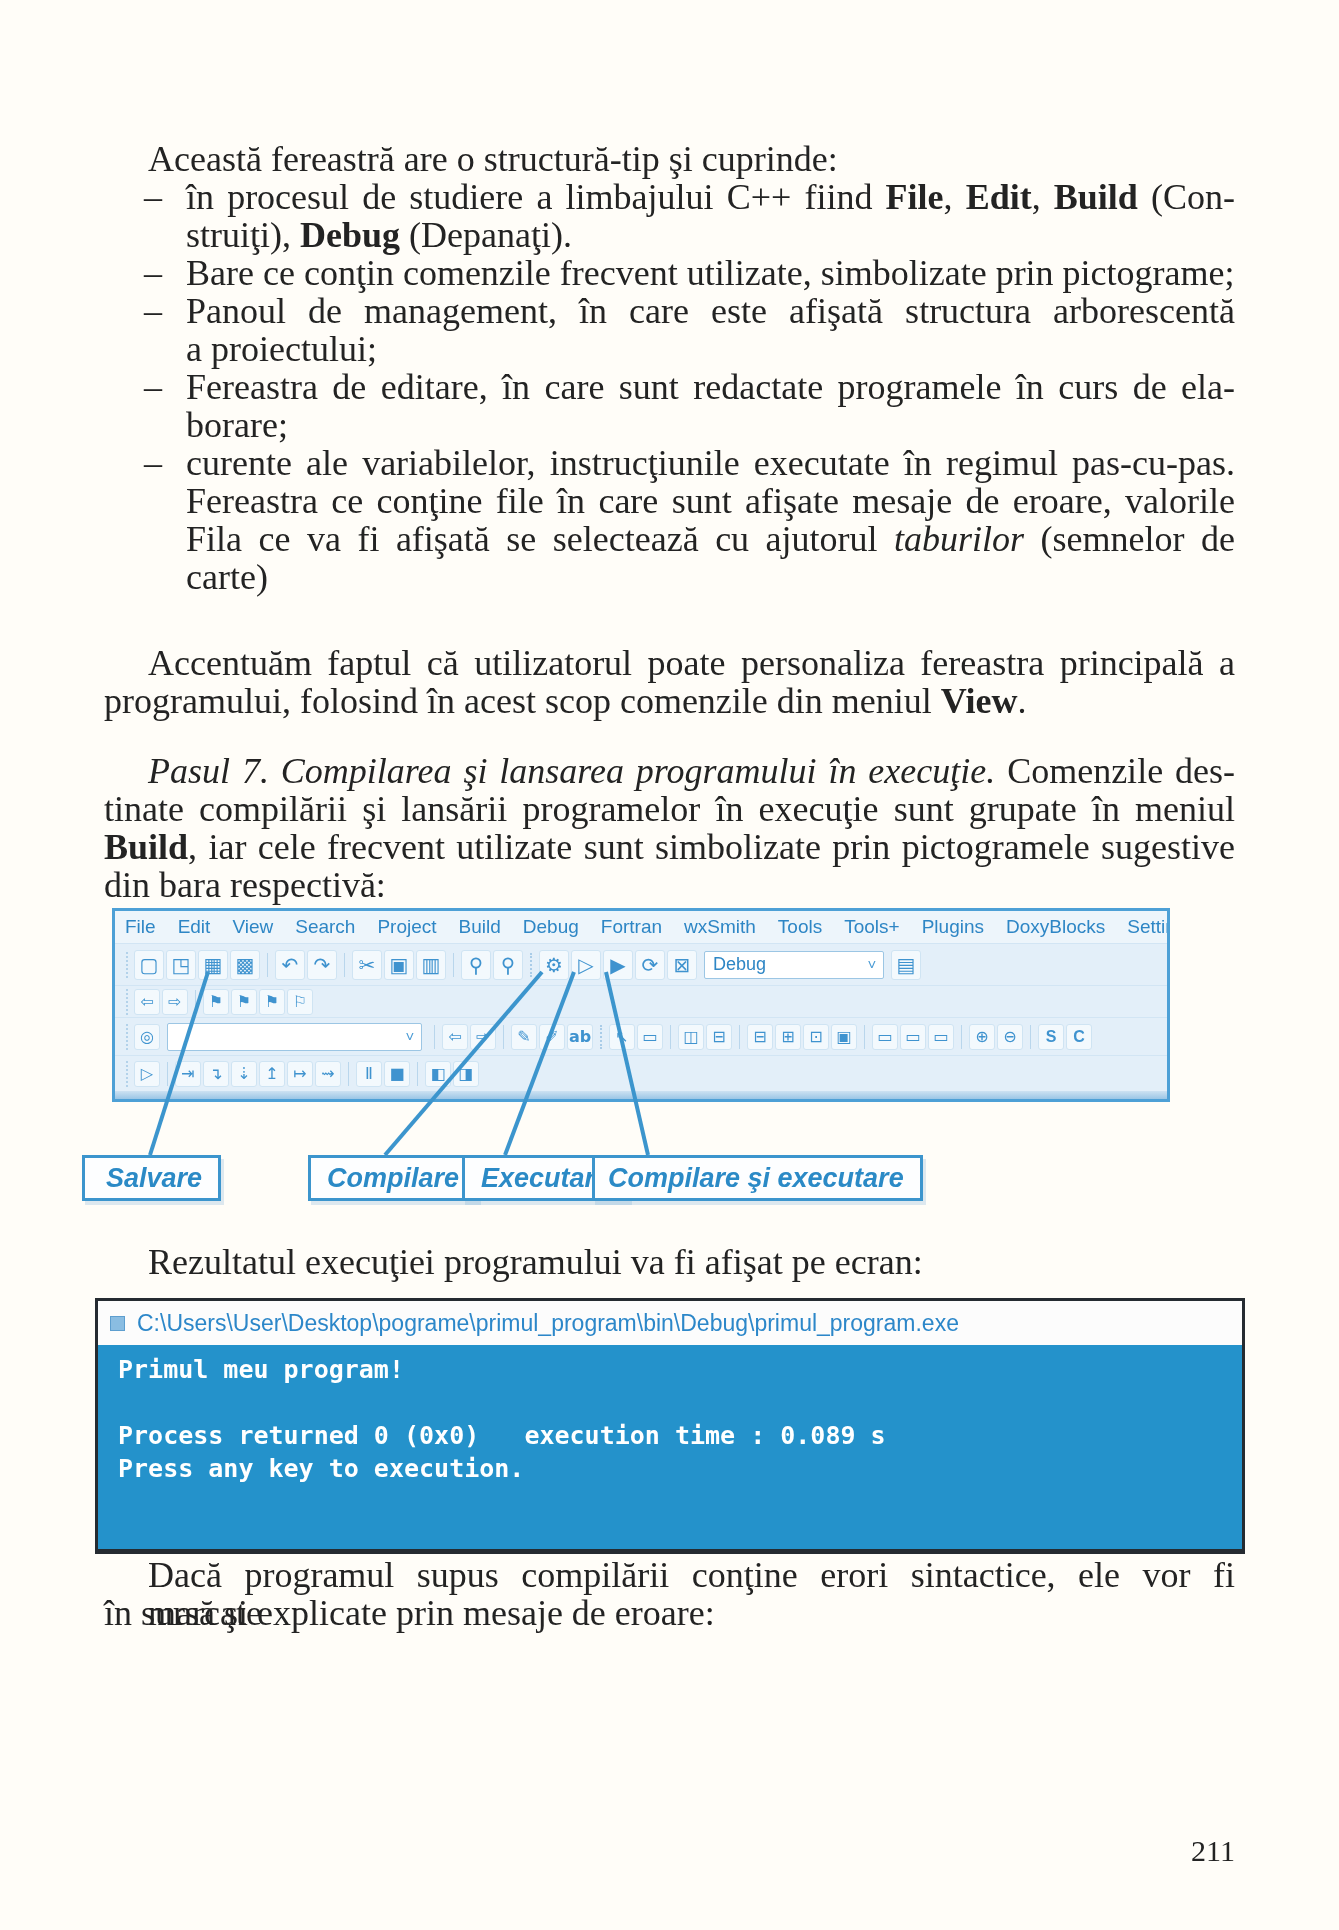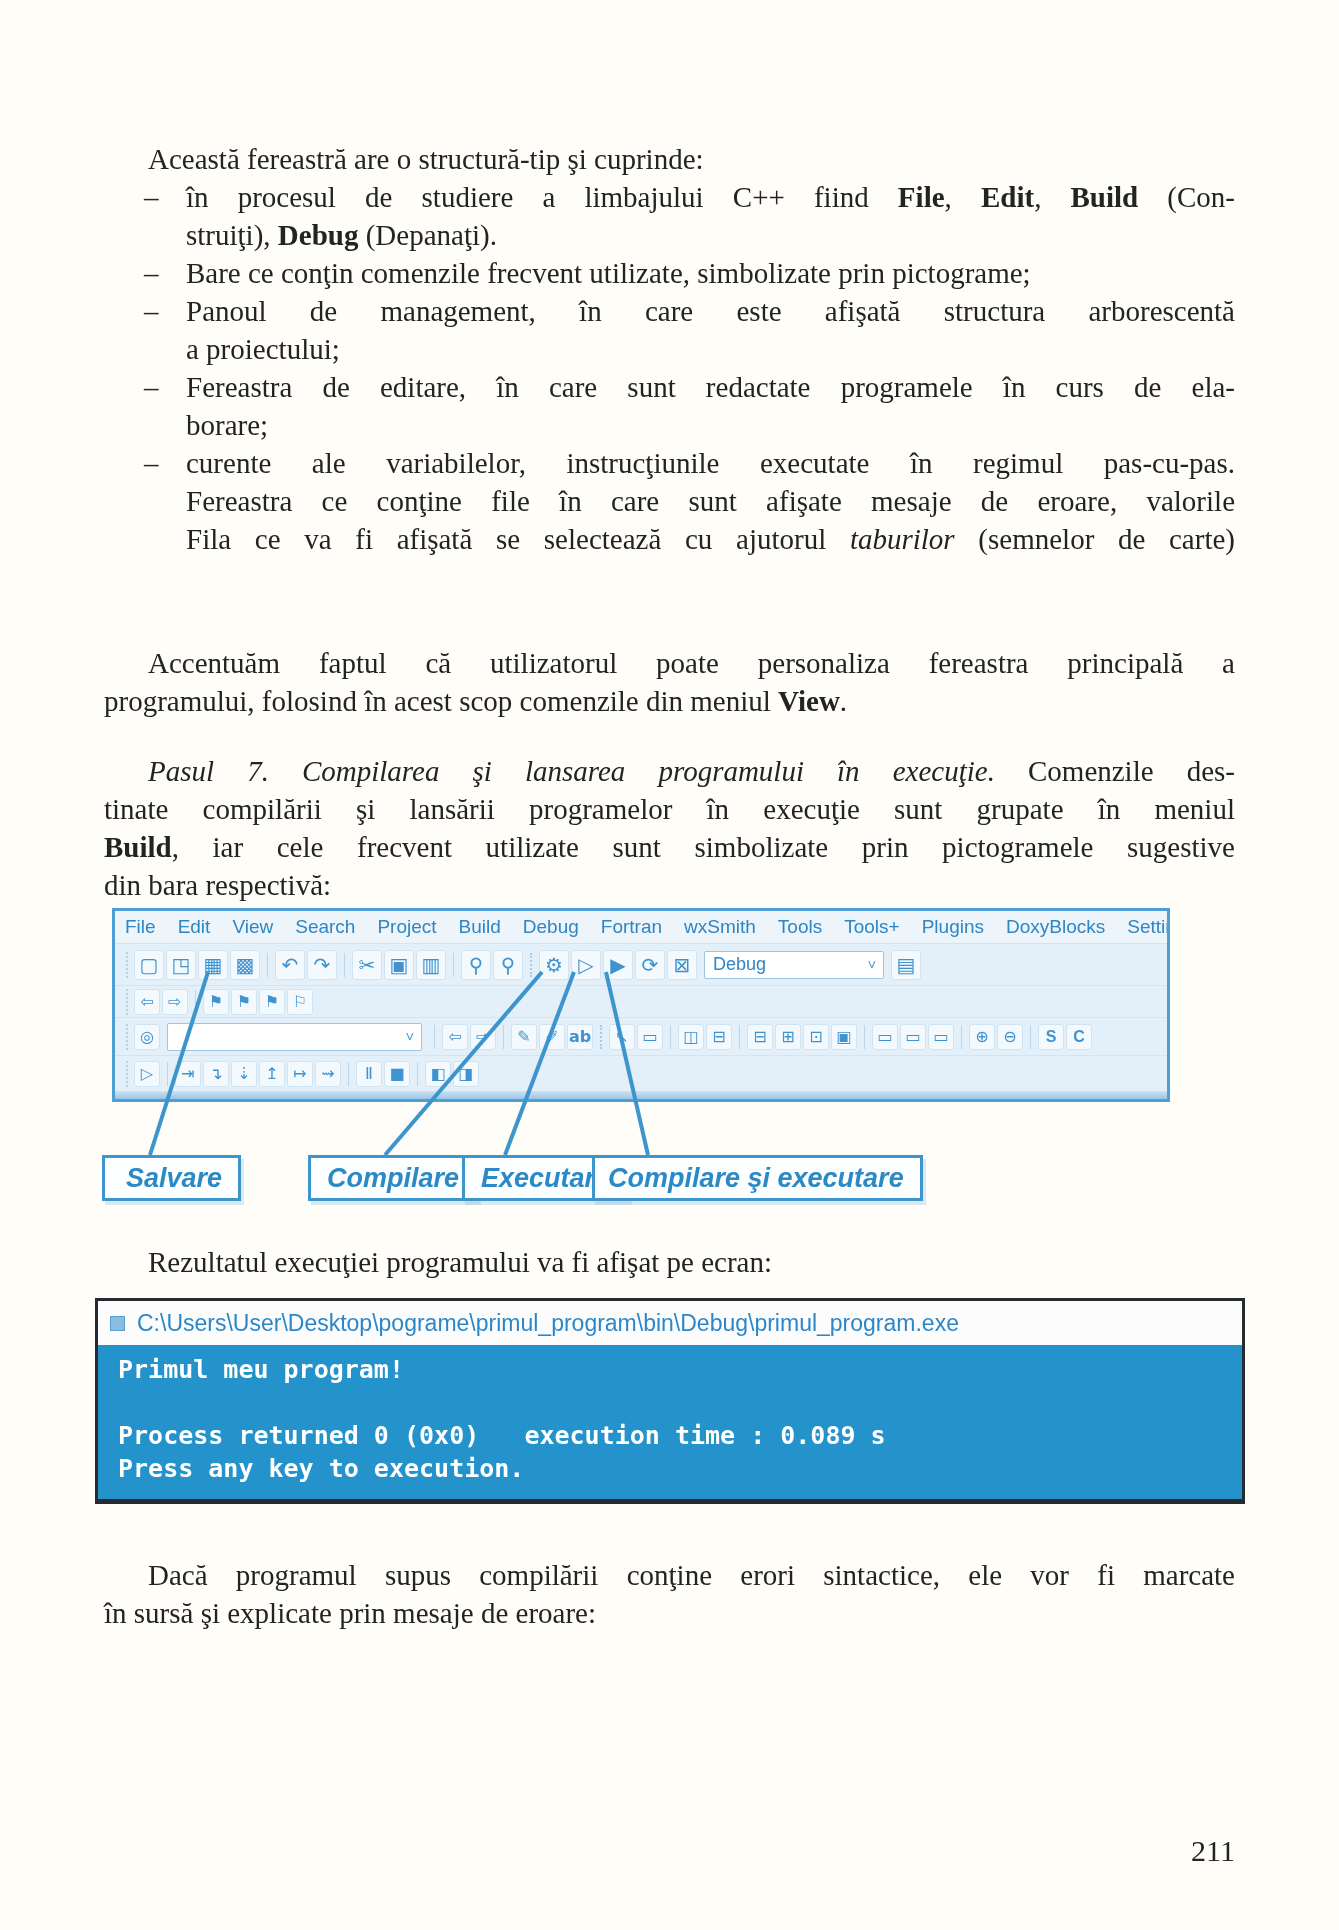--- a/index.html
+++ b/index.html
@@ -10,21 +10,21 @@
   }
   *{box-sizing:border-box}
   html,body{margin:0;padding:0}
   body{
     width:1339px;height:1930px;position:relative;overflow:hidden;
     background:var(--page-bg,#fffdf8);
     color:var(--body-text,#232323);
     font-family:"Liberation Serif",serif;
   }
   
-  .textcol{position:absolute;left:104px;width:1131px;font-size:29px;line-height:38px}
+  .textcol{position:absolute;left:104px;width:1131px;font-size:36px;line-height:38px}
   #sec-intro{top:140px}
   #sec-accent{top:644px}
   #sec-pasul{top:752px}
   #sec-rezultat{top:1243px}
   #sec-daca{top:1556px}
   .tl{height:38px}
   .just{text-align:justify;text-align-last:justify}
   .fl{padding-left:44px}
   .bullet{position:relative;padding-left:82px}
   .bullet .dash{position:absolute;left:40px;top:0}
@@ -55,21 +55,21 @@
   .combo .val{flex:1;padding:0 8px;white-space:nowrap;overflow:hidden}
   .combo .arr{width:22px;text-align:center;color:#4a9bd5;font-size:15px}
   
   #callout-lines{position:absolute;left:0;top:0;width:1339px;height:300px;pointer-events:none}
   .callout{position:absolute;top:247px;height:46px;background:#fdfeff;
            border:3px solid var(--accent-blue,#3c95cd);color:#2b8ac6;
            font-family:"Liberation Sans",sans-serif;font-style:italic;font-weight:700;font-size:27px;
            display:flex;align-items:center;justify-content:center;padding:0 16px;white-space:nowrap;
            box-shadow:3px 4px 0 rgba(120,170,210,.25)}
   
-  .console{position:absolute;left:95px;top:1298px;width:1150px;height:206px;
+  .console{position:absolute;left:95px;top:1298px;width:1150px;height:256px;
            border:3px solid var(--console-border,#252b31);border-bottom-width:5px;
            background:var(--console-blue,#2492cb)}
   .ctitle{height:44px;background:#fcfcfc;display:flex;align-items:center;padding:0 12px;gap:12px}
   .cicon{width:15px;height:15px;background:#8abde2;border:1px solid #5d9ecf;flex:none}
   .ctext{font-family:"Liberation Sans",sans-serif;font-size:23px;color:var(--console-title-text,#2c87c9);
          white-space:nowrap;overflow:hidden}
   .cbody{padding:8px 20px;font-family:"DejaVu Sans Mono",monospace;font-size:25px;font-weight:700;
          color:#fff;line-height:33px;white-space:pre}
   
   .pageno{position:absolute;right:104px;top:1834px;font-size:30px}
@@ -243,21 +243,21 @@
         <span class="tile">◨</span>
       </div>
   </div>
   <svg id="callout-lines" viewBox="0 0 1339 300">
       <line x1="208" y1="64" x2="150" y2="247" stroke="#3c95cd" stroke-width="4"></line>
       <line x1="542" y1="64" x2="385" y2="247" stroke="#3c95cd" stroke-width="4"></line>
       <line x1="574" y1="64" x2="505" y2="247" stroke="#3c95cd" stroke-width="4"></line>
       <line x1="606" y1="64" x2="648" y2="247" stroke="#3c95cd" stroke-width="4"></line>
     </svg>
   <div id="callouts">
-      <div class="callout" style="left: 102px; padding-left: 21px;">Salvare</div>
+      <div class="callout" style="left: 82px; padding-left: 21px;">Salvare</div>
       <div class="callout" style="left: 308px;">Compilare</div>
       <div class="callout" style="left: 462px;">Executare</div>
       <div class="callout" style="left: 592px; padding-left: 13px;">Compilare şi executare</div>
     </div>
 </div>
 
 <div class="console">
   <div class="ctitle">
     <span class="cicon"></span>
     <span class="ctext">C:\Users\User\Desktop\pograme\primul_program\bin\Debug\primul_program.exe</span>

